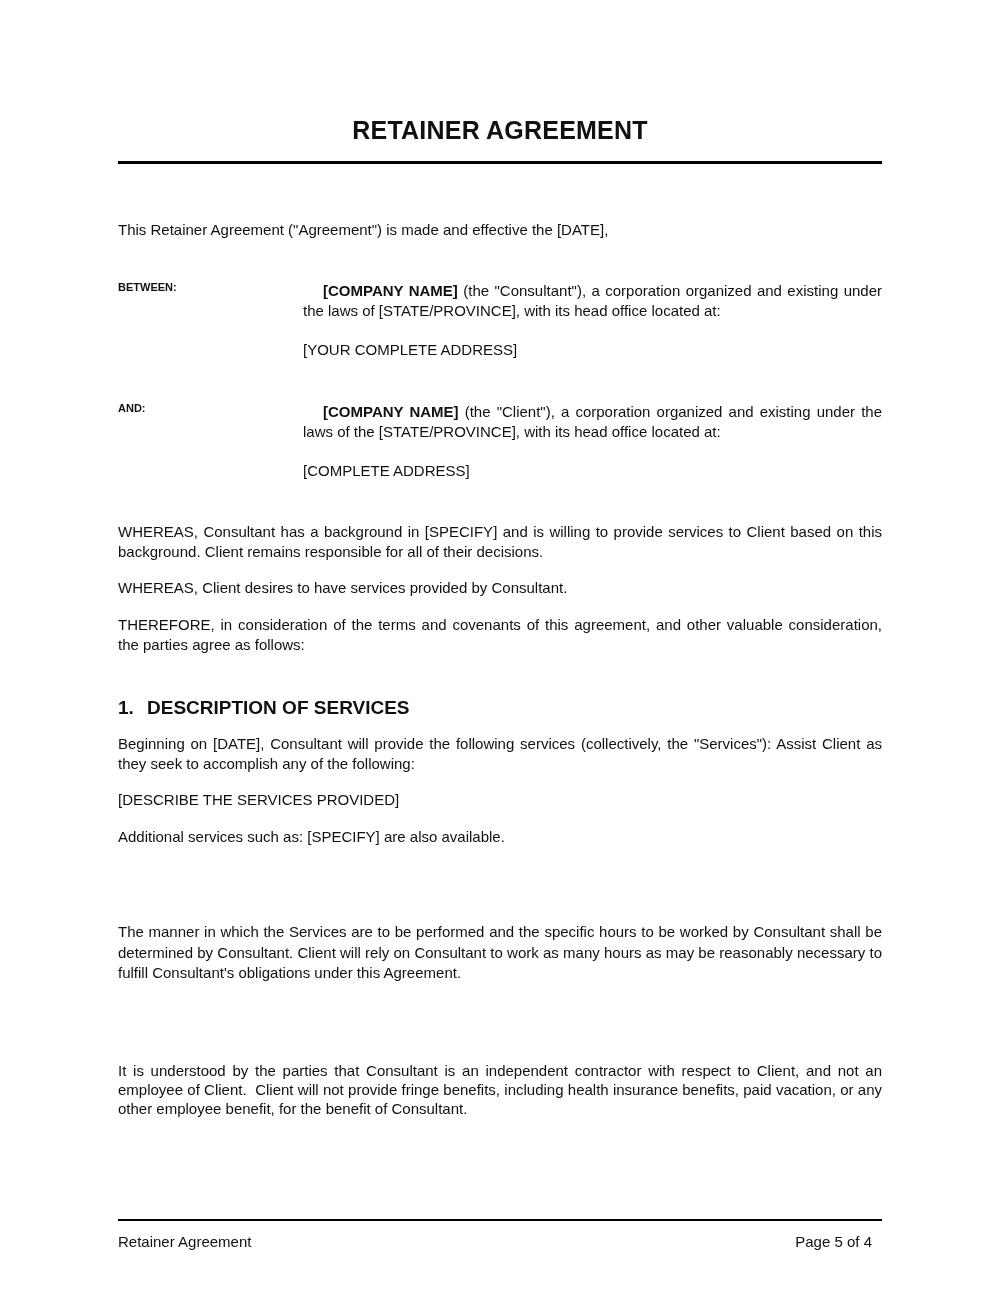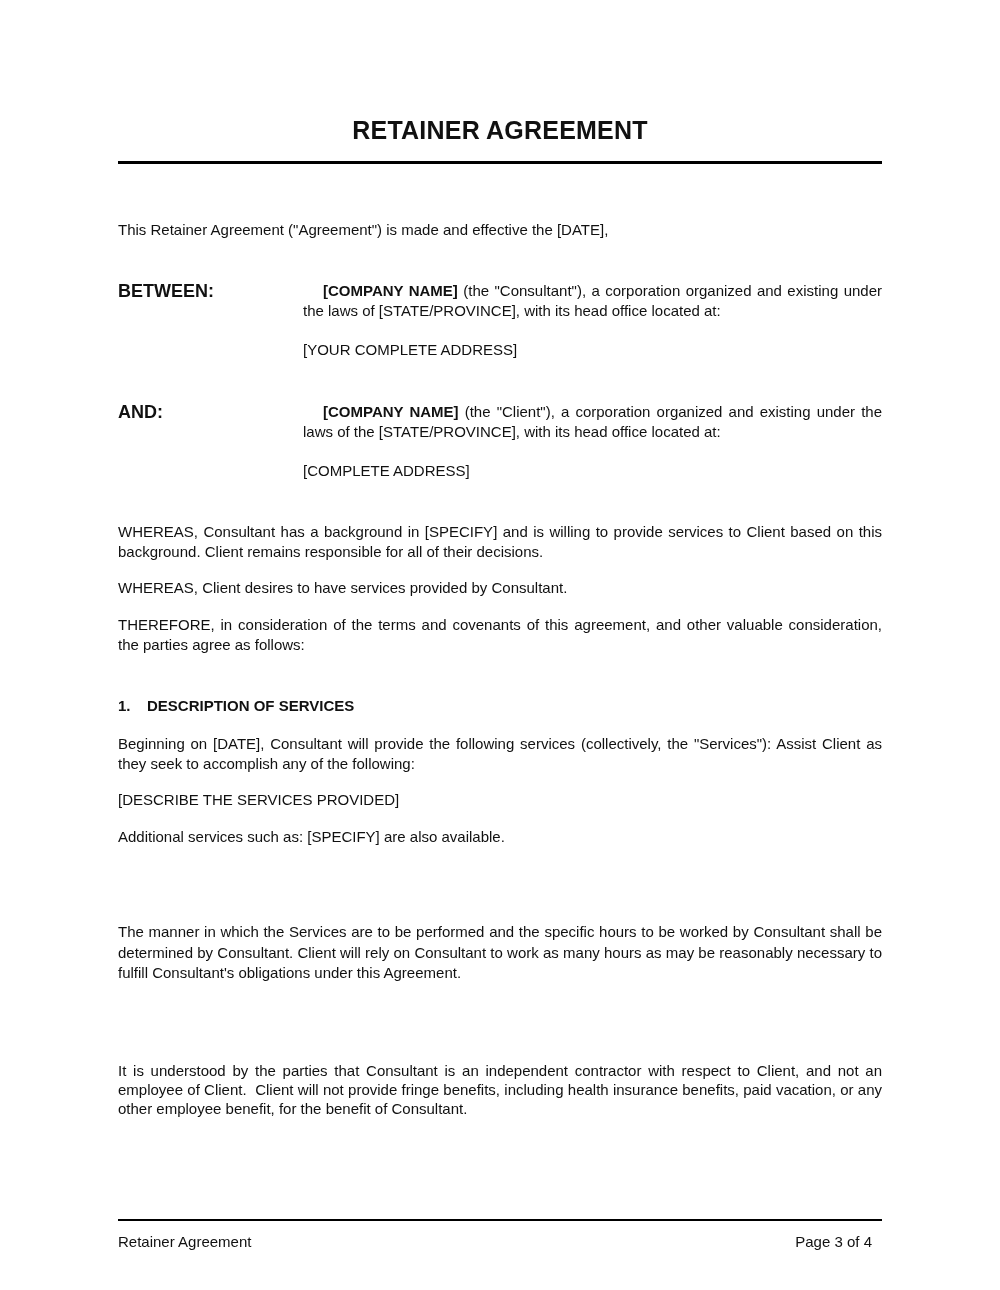--- a/index.html
+++ b/index.html
@@ -4,24 +4,24 @@
 <style>
   html, body { margin: 0; padding: 0; background: #ffffff; }
   body { width: 1000px; height: 1290px; position: relative; overflow: hidden;
          font-family: "Liberation Sans", sans-serif; color: #111; }
   .page { position: absolute; left: 118px; top: 0; width: 764px; height: 944px; }
   .abs { position: absolute; left: 0; right: 0; }
   .title { top: 116px; text-align: center; font-size: 25px; font-weight: bold; letter-spacing: 0.2px; margin: 0; }
   .title-rule { top: 161px; height: 3px; background: #000; }
   .para { font-size: 15px; line-height: 19.5px; margin: 0; text-align: justify; }
   .para.left { text-align: left; }
-  .party-label { position: absolute; left: 0; font-weight: bold; font-size: 18px; }
+  .party-label { position: absolute; left: 0; font-weight: bold; font-size: 11px; }
   .party-body { position: absolute; left: 185px; right: 0; }
   .b { font-weight: bold; padding-left: 20px; }
-  .heading { font-size: 15px; font-weight: bold; margin: 0; }
+  .heading { font-size: 19px; font-weight: bold; margin: 0; }
   .heading .num { display: inline-block; width: 29px; }
   .foot-rule { top: 1219px; height: 2px; background: #000; }
   .footer { top: 1233px; font-size: 15px; display: flex; justify-content: space-between; }
   .footer span:last-child { padding-right: 10px; }
 </style>
 </head>
 <body>
 
 <div class="page">
 
@@ -55,15 +55,15 @@
   <p class="abs para left" style="top:827px;">Additional services such as: [SPECIFY] are also available.</p>
   <p class="abs para left" style="top:790px;">[DESCRIBE THE SERVICES PROVIDED]</p>
 
   <p class="abs para" style="top:922px;line-height:20.5px;">The manner in which the Services are to be performed and the specific hours to be worked by Consultant shall be determined by Consultant. Client will rely on Consultant to work as many hours as may be reasonably necessary to fulfill Consultant's obligations under this Agreement.</p>
 
   <p class="abs para" style="top:1061px;line-height:19px;white-space:pre-wrap;">It is understood by the parties that Consultant is an independent contractor with respect to Client, and not an employee of Client.  Client will not provide fringe benefits, including health insurance benefits, paid vacation, or any other employee benefit, for the benefit of Consultant.</p>
 
   <div class="abs foot-rule"></div>
   <div class="abs footer">
     <span>Retainer Agreement</span>
-    <span>Page 3 of 4</span>
+    <span>Page 5 of 4</span>
   </div>
 </div>
 
 </body></html>

